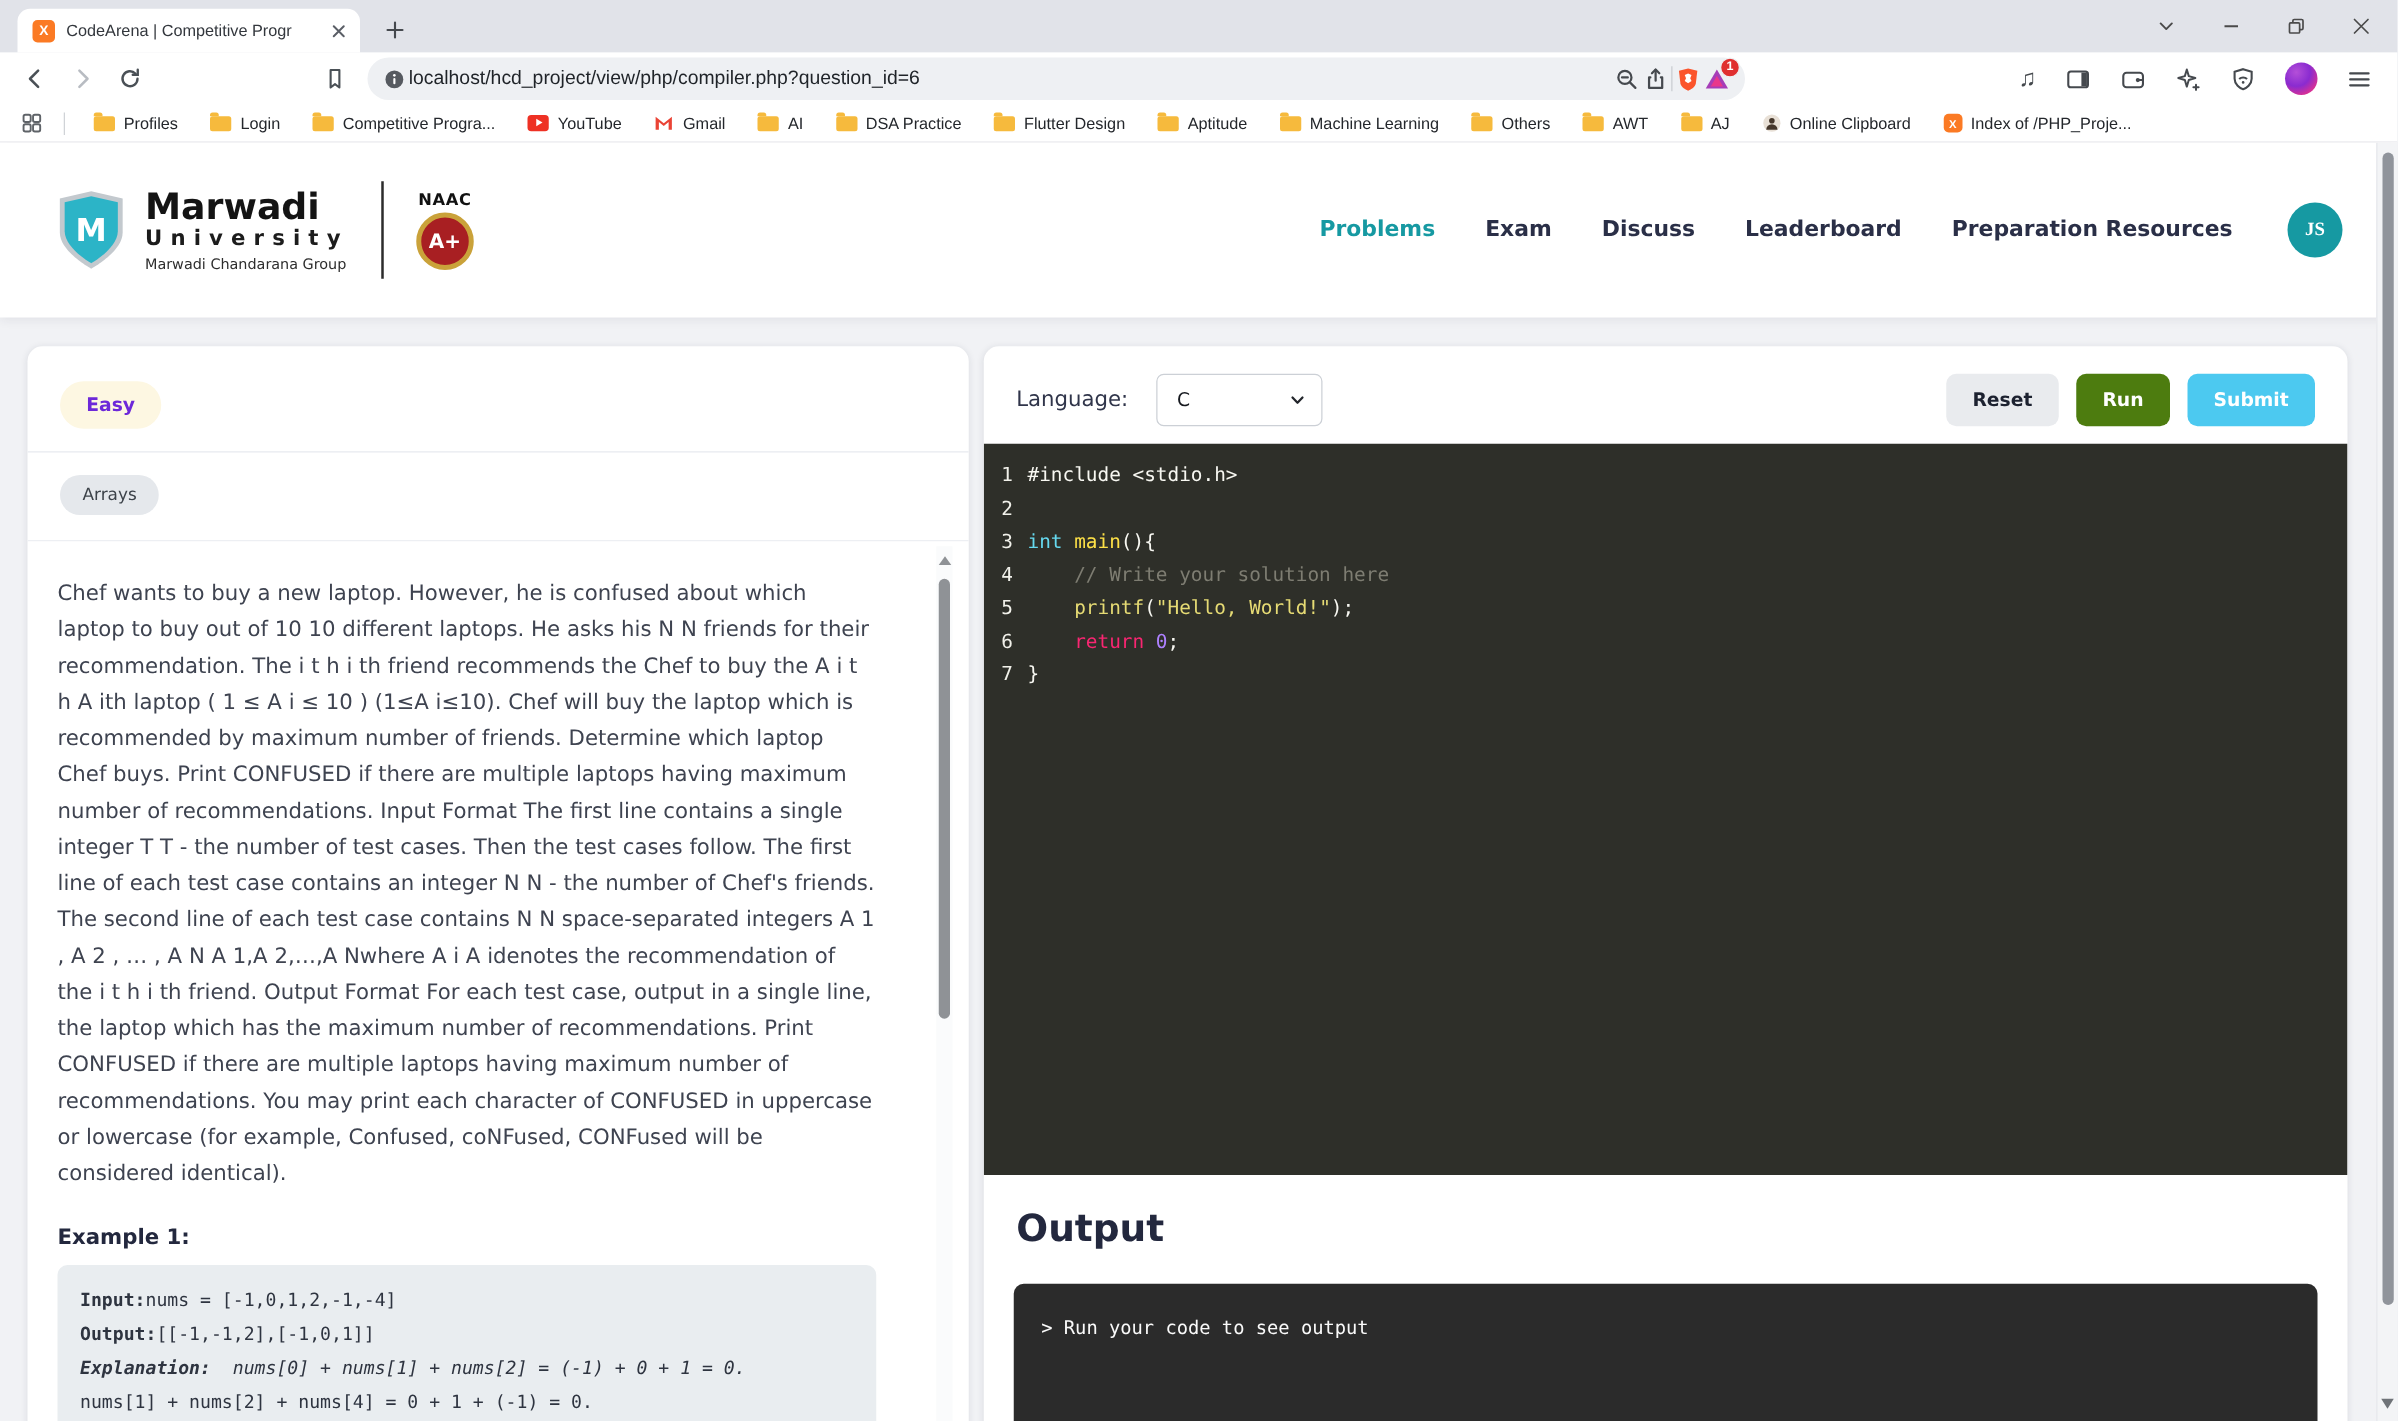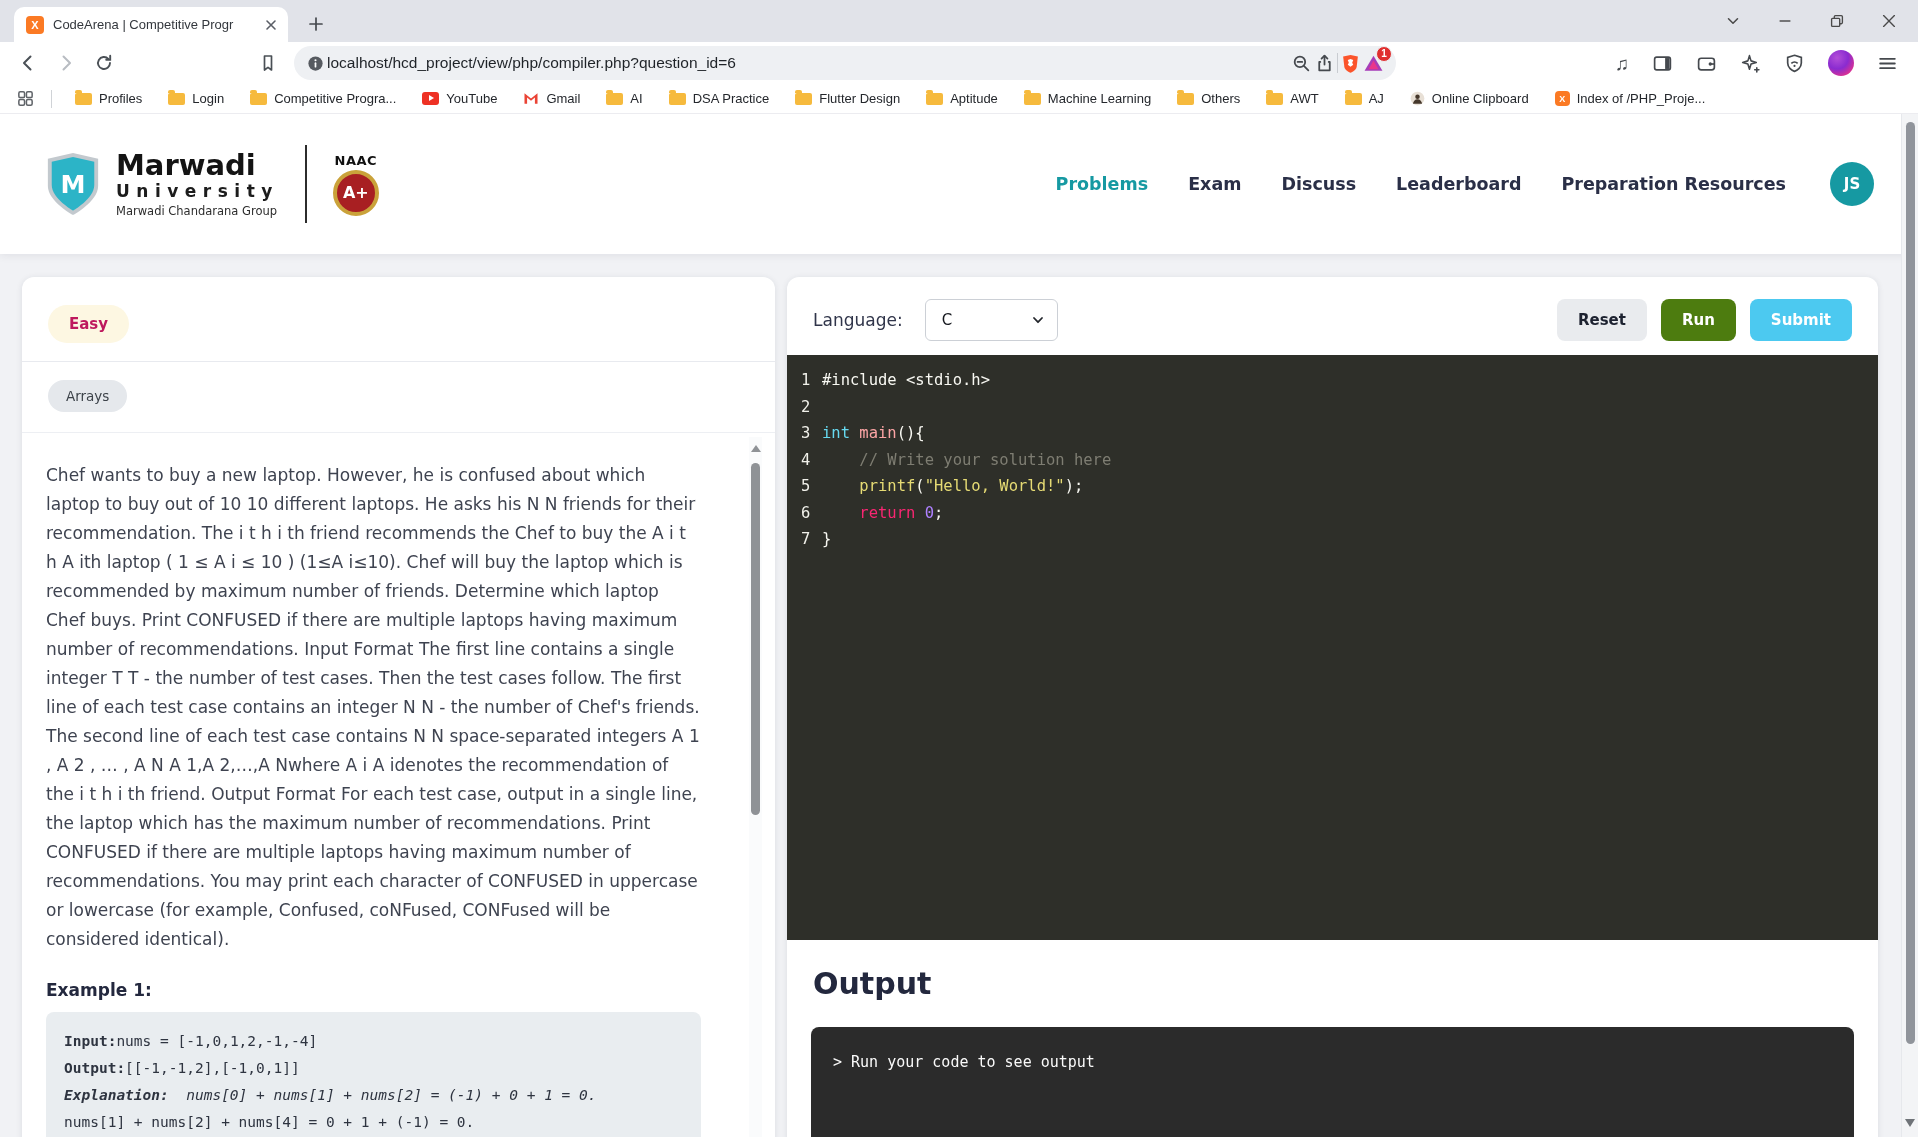--- a/index.html
+++ b/index.html
@@ -59,29 +59,29 @@
   .logo-text .l3 { font-size:11.5px; color:#2d2d2d; margin-top:2px; }
   .logo-sep { width:2px; height:78px; background:#2c2c2c; margin:0 12px; }
   .naac { display:flex; flex-direction:column; align-items:center; gap:2px; }
   .naac-label { font-size:13px; font-weight:800; color:#111; letter-spacing:.5px; }
   .naac-badge { width:46px; height:46px; border-radius:50%; background:#a81f22; border:4px solid #caa23a;
                 color:#fff; font-weight:800; font-size:16px; display:flex; align-items:center; justify-content:center; }
   .main-nav { margin-left:auto; display:flex; align-items:center; gap:40px; }
   .nav-link { font-size:17.5px; font-weight:600; color:#2a2f47; }
   .nav-link.active { color:#1699a2; }
   .user-avatar { width:44px; height:44px; border-radius:50%; background:#1699a2; color:#fff; font-weight:700;
-                 font-size:15px; display:flex; align-items:center; justify-content:center; margin-left:4px; }
+                 font-size:15px; display:flex; align-items:center; justify-content:center; margin-left:4px;font-family:Liberation Serif, serif; }
 
   .card { position:absolute; background:#fff; border-radius:12px; box-shadow:0 1px 6px rgba(30,35,60,.10); }
   .left-card { left:22px; top:163px; width:753px; height:930px; font-family:"DejaVu Sans", sans-serif; overflow:hidden; }
   .right-card { left:787px; top:163px; width:1091px; height:930px; font-family:"DejaVu Sans", sans-serif; overflow:hidden; }
 
   .title-row { display:flex; align-items:center; padding:28px 28px 18px 26px; }
   .prob-title { font-size:26px; font-weight:800; color:#23283e; flex:1; }
-  .easy-badge { background:#fdf7e2; color:#be185d; font-size:15px; font-weight:700; padding:10px 21px; border-radius:20px; }
+  .easy-badge { background:#fdf7e2; color:#6d28d9; font-size:15px; font-weight:700; padding:10px 21px; border-radius:20px; }
   .hdiv { height:1px; background:#e8eaef; }
   .tags-row { padding:18px 26px 20px; }
   .tag-chip { display:inline-block; background:#e5e8ec; color:#3c4249; font-size:13.5px; padding:8px 18px; border-radius:16px; }
 
   .desc-area { position:relative; border-top:1px solid #edeff3; padding:28px 74px 0 24px; }
   .desc-text { font-size:17px; line-height:29px; color:#3e4350; }
   .inner-scrollbar { position:absolute; top:4px; right:13px; bottom:0; width:13px; background:#fafbfc; }
   .inner-scroll-up { position:absolute; top:8px; left:1.5px; width:0; height:0;
                      border-left:5px solid transparent; border-right:5px solid transparent; border-bottom:7px solid #8f9296; }
   .inner-scroll-thumb { position:absolute; top:26px; left:2px; width:9px; height:352px; background:#8f9296; border-radius:4.5px; }
@@ -99,21 +99,21 @@
   .btn { height:42px; border:none; border-radius:8px; font-family:"DejaVu Sans", sans-serif; font-size:15px;
          font-weight:600; padding:0 21px; display:flex; align-items:center; justify-content:center; }
   .btn-reset { background:#e9ebee; color:#1d2230; }
   .btn-run { background:#4d7c0f; color:#fff; }
   .btn-submit { background:#4cc9f0; color:#fff; }
 
   .editor { margin-top:14px; width:1091px; height:585px; background:#2e2f29; padding:12px 14px;
             font-family:"DejaVu Sans Mono", monospace; font-size:15.5px; line-height:26.5px; }
   .cl { white-space:pre; min-height:26.5px; }
   .ln { display:inline-block; min-width:11px; margin-right:10px; color:#f1f1ea; }
-  .c-plain { color:#f8f8f2; } .c-kw { color:#66d9ef; } .c-fn { color:#fca5a5;margin-top:40px; }
+  .c-plain { color:#f8f8f2; } .c-kw { color:#66d9ef; } .c-fn { color:#fde047;margin-top:40px; }
   .c-comment { color:#7e7d72; } .c-str { color:#e6db74; } .c-ret { color:#f92672; } .c-num { color:#ae81ff; }
 
   .output-title { margin:26px 0 0 26px; font-size:30px; font-weight:800; color:#23283e; }
   .terminal { margin:26px 24px 0; height:220px; background:#2b2b2b; border-radius:8px; padding:26px 22px;
               font-family:"DejaVu Sans Mono", monospace; font-size:15px; color:#fafafa; }
 
   .win-scrollbar { position:absolute; top:0; right:0; width:17px; height:1023px; background:#f3f4f6; border-left:1px solid #e6e8ec; }
   .win-scroll-thumb { position:absolute; top:8px; left:3.5px; width:9px; height:922px; background:#90949b; border-radius:4.5px; }
   .win-scroll-down { position:absolute; bottom:10px; left:3px; width:0; height:0;
                      border-left:5.5px solid transparent; border-right:5.5px solid transparent; border-top:8px solid #6f7378; }

